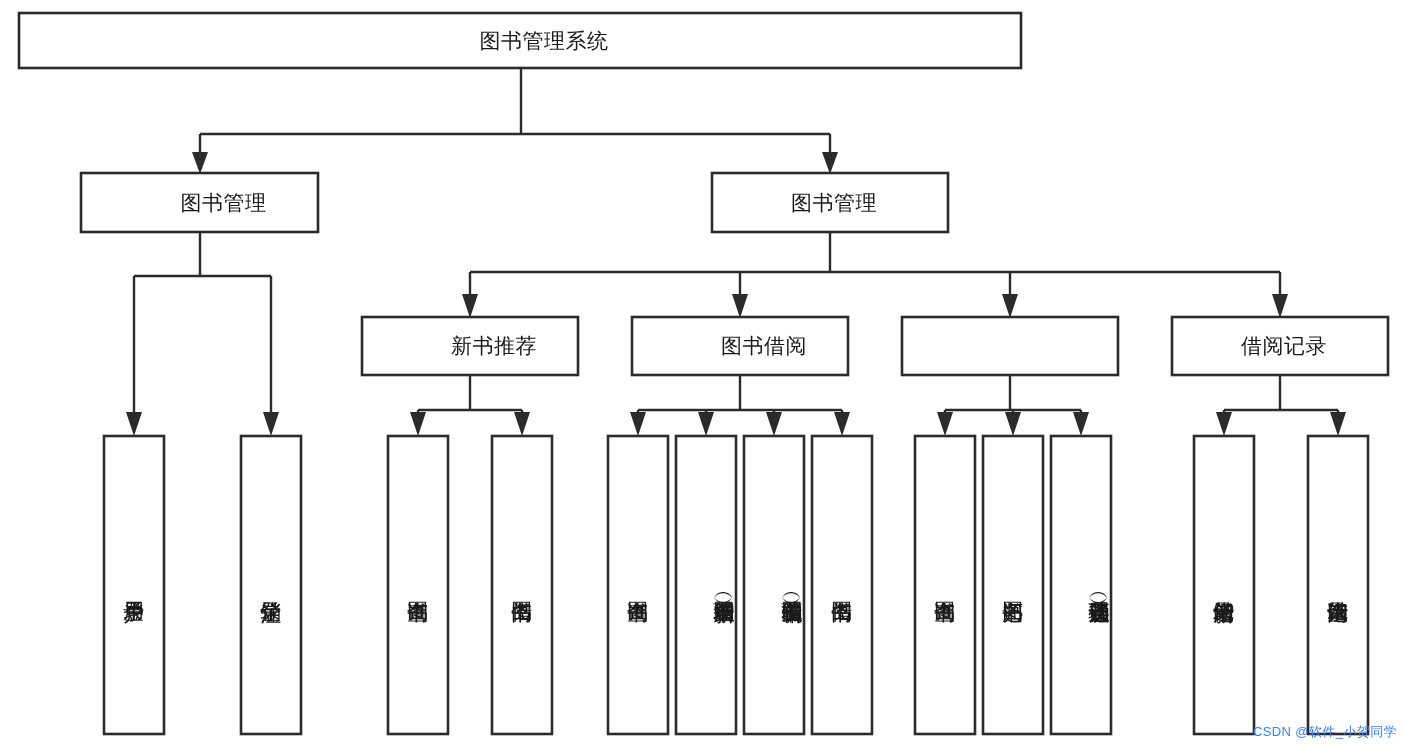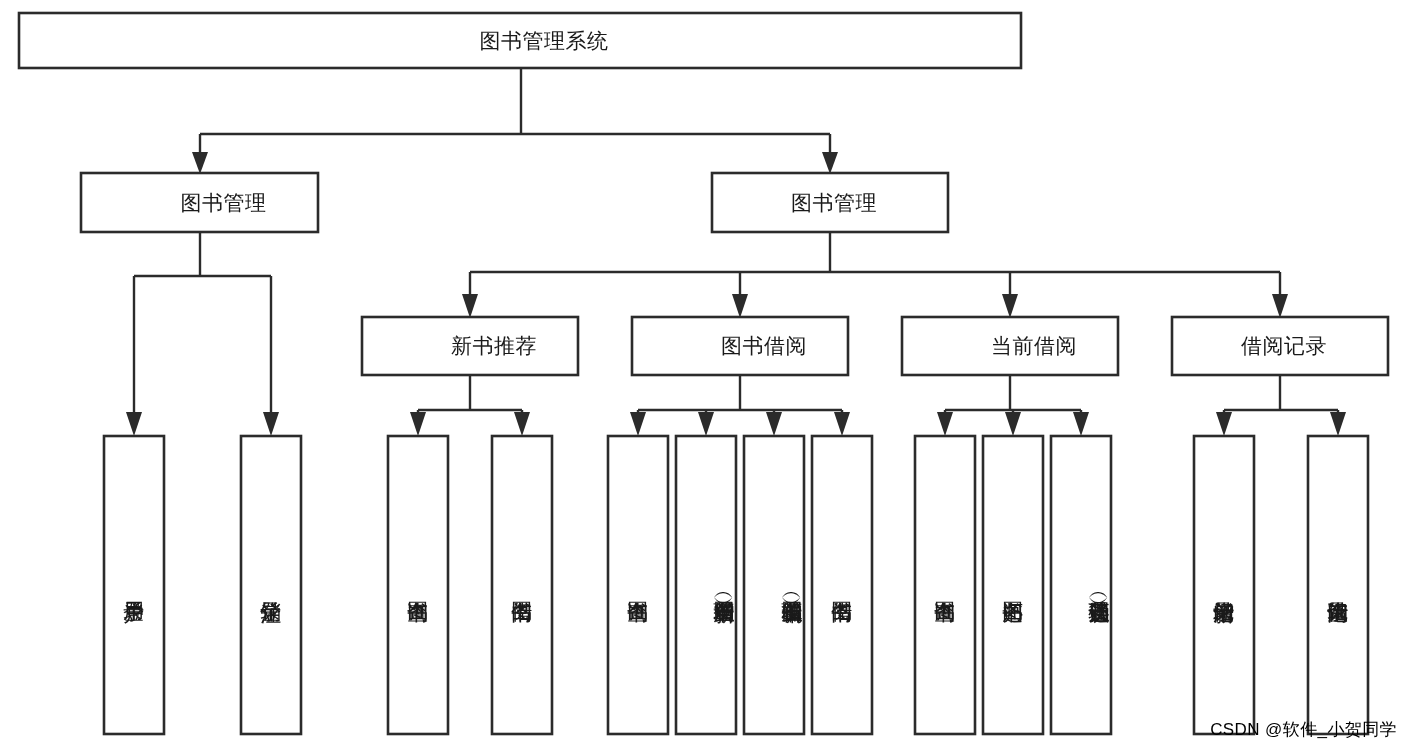--- a/index.html
+++ b/index.html
@@ -63,22 +63,22 @@
     line-height: 1.12;
     writing-mode: vertical-rl;
     text-orientation: upright;
     white-space: nowrap;
     pointer-events: none;
   }
   .watermark {
     position: absolute;
     right: 8px;
     bottom: 6px;
-    font-size: 17px;
-    color: #000000;
+    font-size: 13px;
+    color: #3b82f6;
     white-space: nowrap;
     letter-spacing: 0.4px;
   }
 </style>
 </head>
 <body>
 
 <div id="diagram-root">
 
   <svg id="flow-svg" viewBox="0 0 1405 747">
@@ -185,21 +185,20 @@
     </g>
   </svg>
 
   <div class="node-label-h" style="left:19px; top:13px; width:1002px; height:55px;">图书管理系统</div>
 
   <div class="node-label-h" style="left:81px; top:173px; width:237px; height:59px;">图书管理</div>
   <div class="node-label-h" style="left:692px; top:173px; width:236px; height:59px;">图书管理</div>
 
   <div class="node-label-h" style="left:362px; top:317px; width:216px; height:58px;">新书推荐</div>
   <div class="node-label-h" style="left:632px; top:317px; width:216px; height:58px;border-radius:21px;">图书借阅</div>
-  <div class="node-label-h" style="left:902px; top:317px; width:216px; height:58px;">当前借阅</div>
   <div class="node-label-h" style="left:1172px; top:317px; width:176px; height:58px;border-radius:7px;">借阅记录</div>
 
   <div class="node-label-v" style="left:104px; top:436px; width:60px; height:298px;">用户登录</div>
   <div class="node-label-v" style="left:241px; top:436px; width:60px; height:298px;">注销登录</div>
 
   <div class="node-label-v" style="left:388px; top:436px; width:60px; height:298px;">查询图书</div>
   <div class="node-label-v" style="left:492px; top:436px; width:60px; height:298px;">借阅图书</div>
 
   <div class="node-label-v" style="left:608px; top:436px; width:60px; height:298px;">查询图书</div>
   <div class="node-label-v" style="left:676px; top:436px; width:60px; height:298px; align-items:flex-start;">新增图书（管理员）</div>

